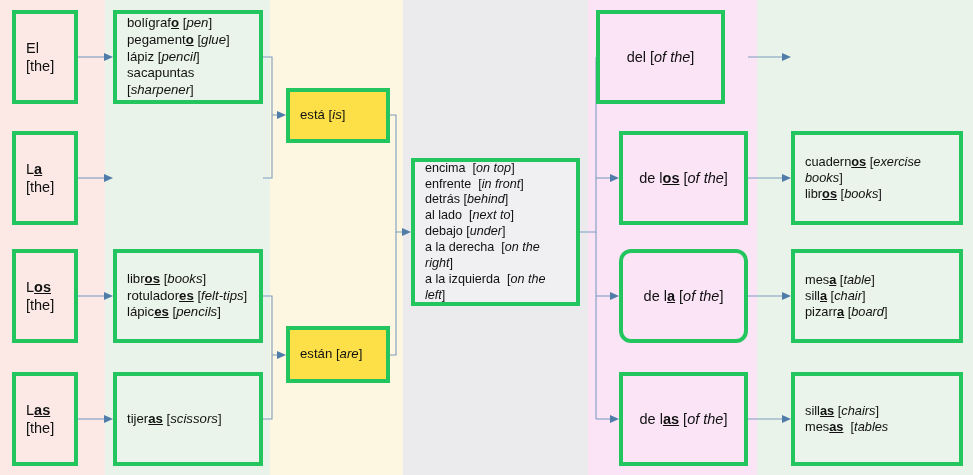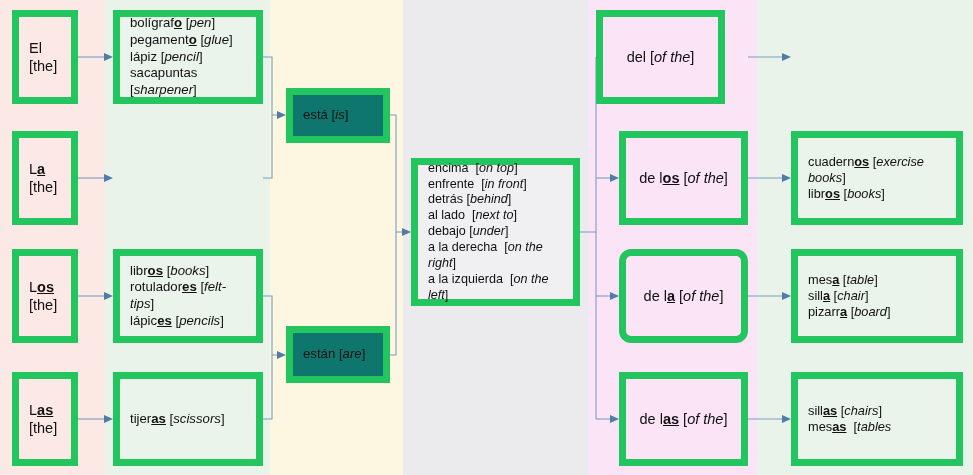--- a/index.html
+++ b/index.html
@@ -18,30 +18,30 @@
   .band-nouns{left:105px;width:165px;background:#eaf3ea;}
   .band-verbs{left:270px;width:133px;background:#fdf6e1;}
   .band-prepositions{left:403px;width:185px;background:#ebebed;}
   .band-contractions{left:588px;width:169px;background:#fce4f7;}
   .band-objects{left:757px;width:216px;background:#eaf3ea;}
 
   
   .box{
     position:absolute;
     box-sizing:border-box;
-    border:7px solid #22c55e;
+    border:4px solid #22c55e;
     display:flex;
     align-items:center;
     color:#111;
   }
   .box.center{justify-content:center;}
   .box .txt{padding:0 10px;line-height:1.26;}
   .box.article{background:#fce9e6;font-size:14.5px;}
   .box.noun{background:#eaf4ea;font-size:13.2px;}
-  .box.verb{background:#0f766e;font-size:13.2px;}
+  .box.verb{background:#fde047;font-size:13.2px;}
   .box.prep{background:#f0f0f2;font-size:12.6px;}
   .box.contraction{background:#fce4f7;font-size:14.5px;}
   .box.object{background:#eaf4ea;font-size:12.8px;}
 
   .box .txt i{font-style:italic;}
   .box .txt u{ text-decoration:underline; font-weight:bold;}
 
   
   #wires{position:absolute;left:0;top:0;width:973px;height:475px;pointer-events:none;}
   #wires path,#wires line{stroke:#7c9dc0;stroke-width:1.1;fill:none;}

